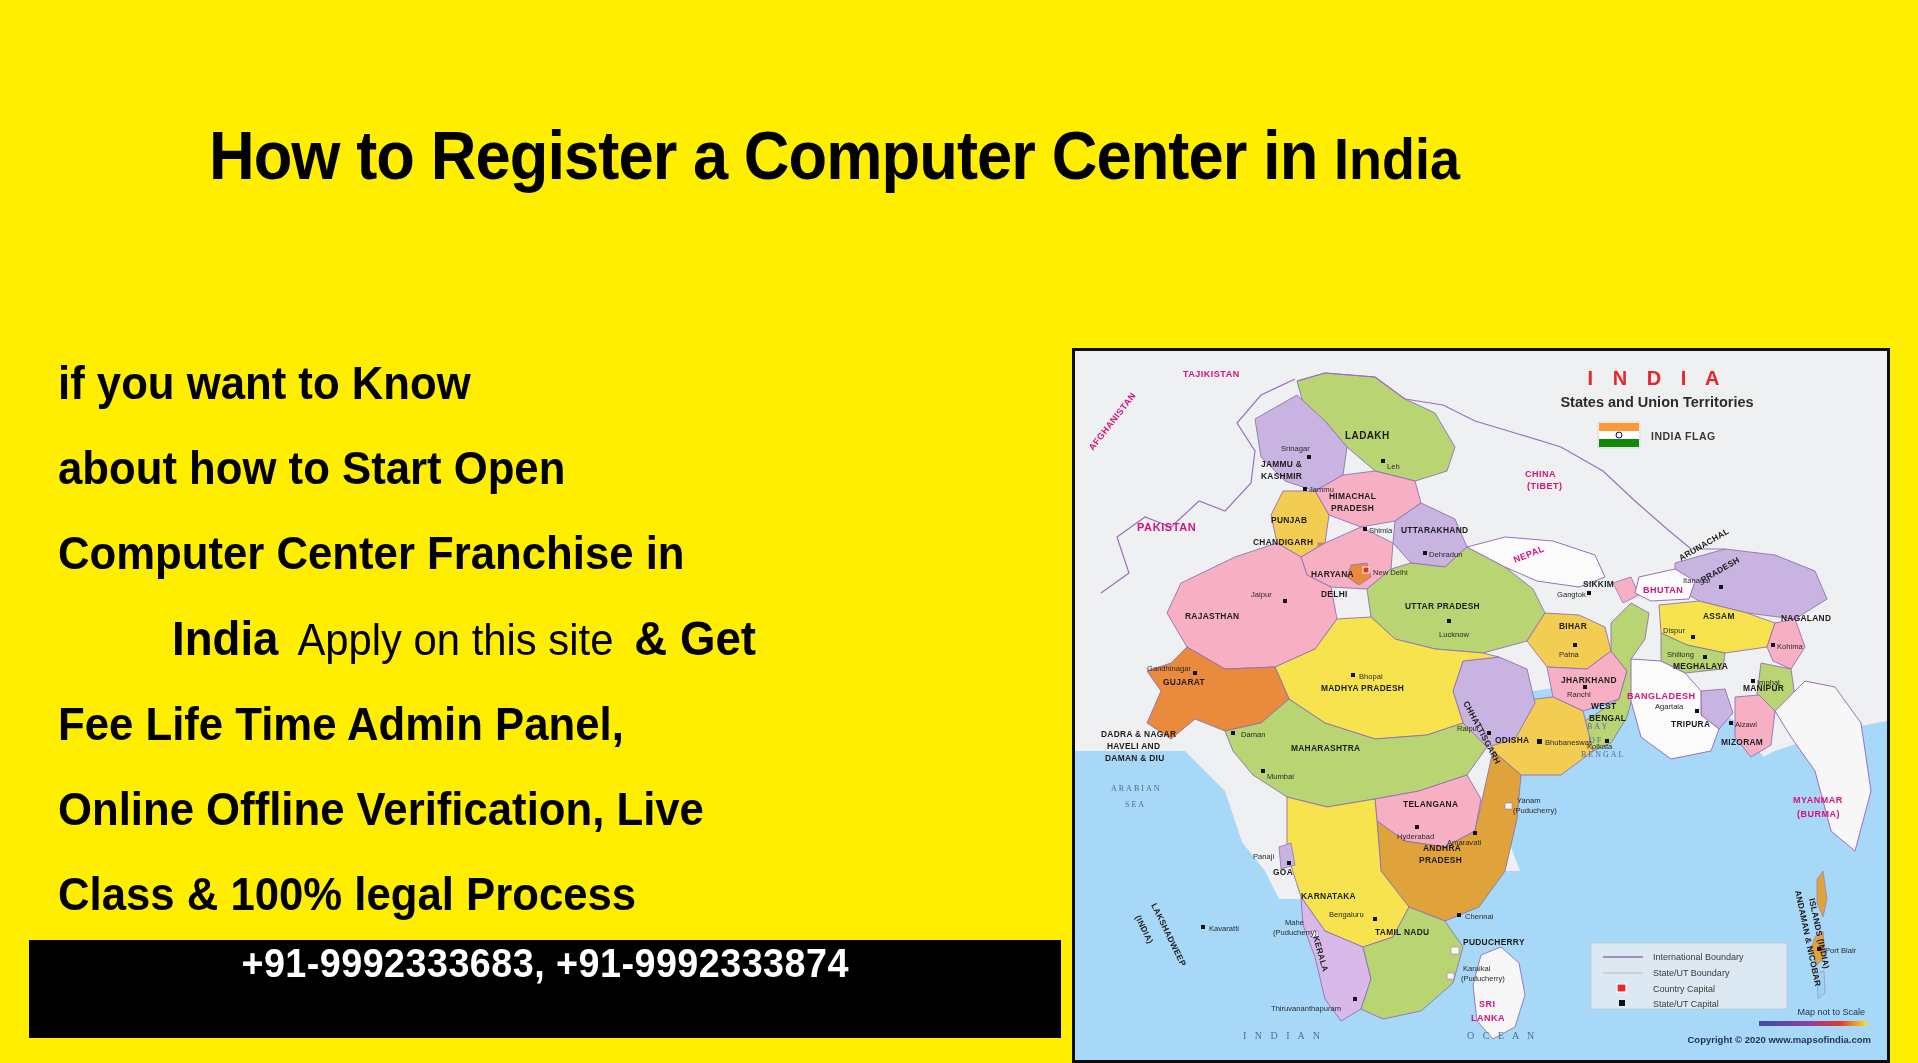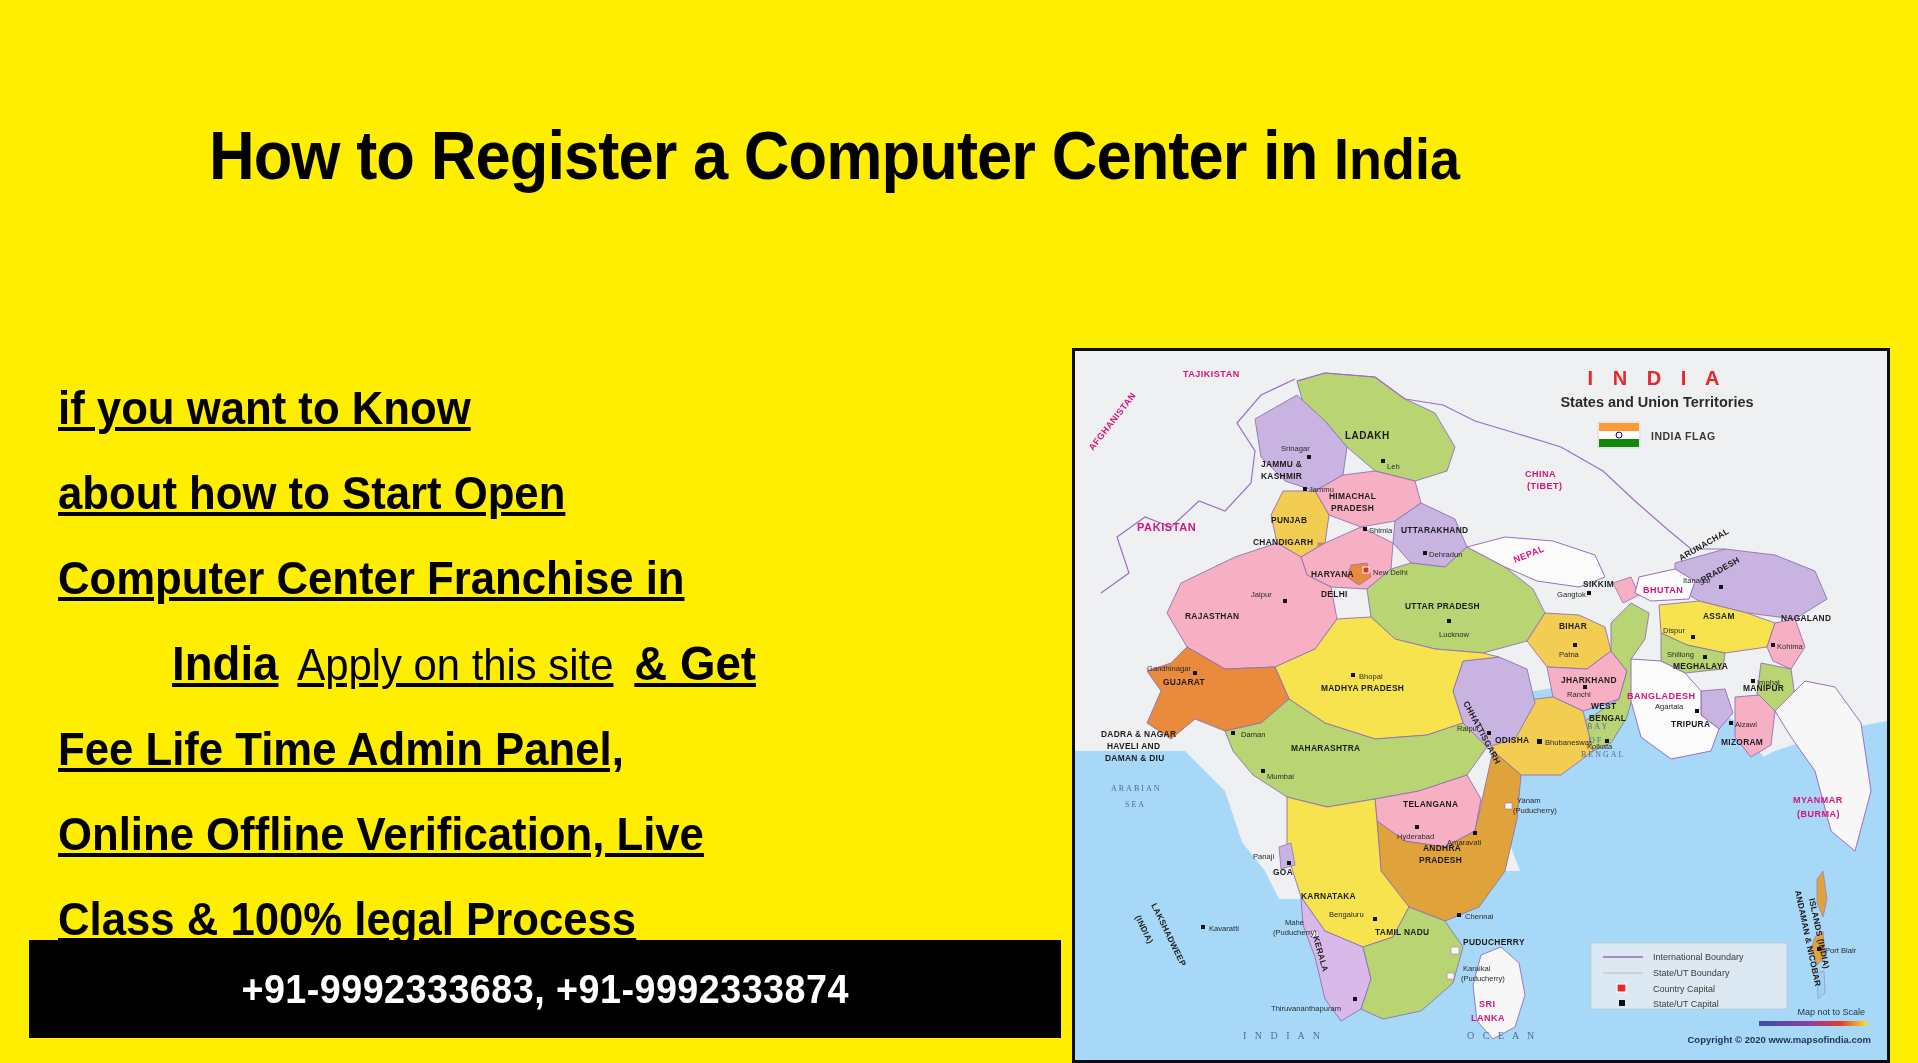--- a/index.html
+++ b/index.html
@@ -22,21 +22,21 @@
     letter-spacing:-1px;
     transform:scaleX(0.93);
     transform-origin:left center;
     white-space:nowrap;
   }
   .headline .hl-main{font-size:68px;font-weight:bold;}
   .headline .hl-country{font-size:58px;font-weight:bold;letter-spacing:0px;}
 
   
   .copy{
-    position:absolute;left:42px;top:366px;width:1000px;text-decoration:underline;
+    position:absolute;left:42px;top:341px;width:1000px;
   }
   .copy-line{
     font-family:"Liberation Sans", sans-serif;
     font-weight:bold;
     font-size:46px;
     line-height:85px;
     color:#000;
     white-space:nowrap;
     transform:scaleX(0.95);
     transform-origin:left center;
@@ -46,21 +46,21 @@
   }
   .mid .pad{display:inline-block;width:120px;}
   .mid .strong{font-weight:bold;font-size:48px;}
   .mid .light{font-weight:normal;font-size:44px;padding-left:20px;padding-right:22px;letter-spacing:0px;}
   .mid .amp{font-weight:bold;font-size:48px;}
 
   
   .phonebar{
     position:absolute;left:13px;top:940px;width:1032px;height:98px;
     background:#000;
-    display:flex;align-items:center;justify-content:center;
+    display:flex;align-items:flex-start;justify-content:center;
   }
   .phonebar .num{
     color:#fff;font-family:"Liberation Sans", sans-serif;
     font-weight:bold;font-size:41px;letter-spacing:0.5px;
     transform:scaleX(0.92);
   }
 
   
   .mappanel{
     position:absolute;left:1056px;top:348px;width:818px;height:715px;

